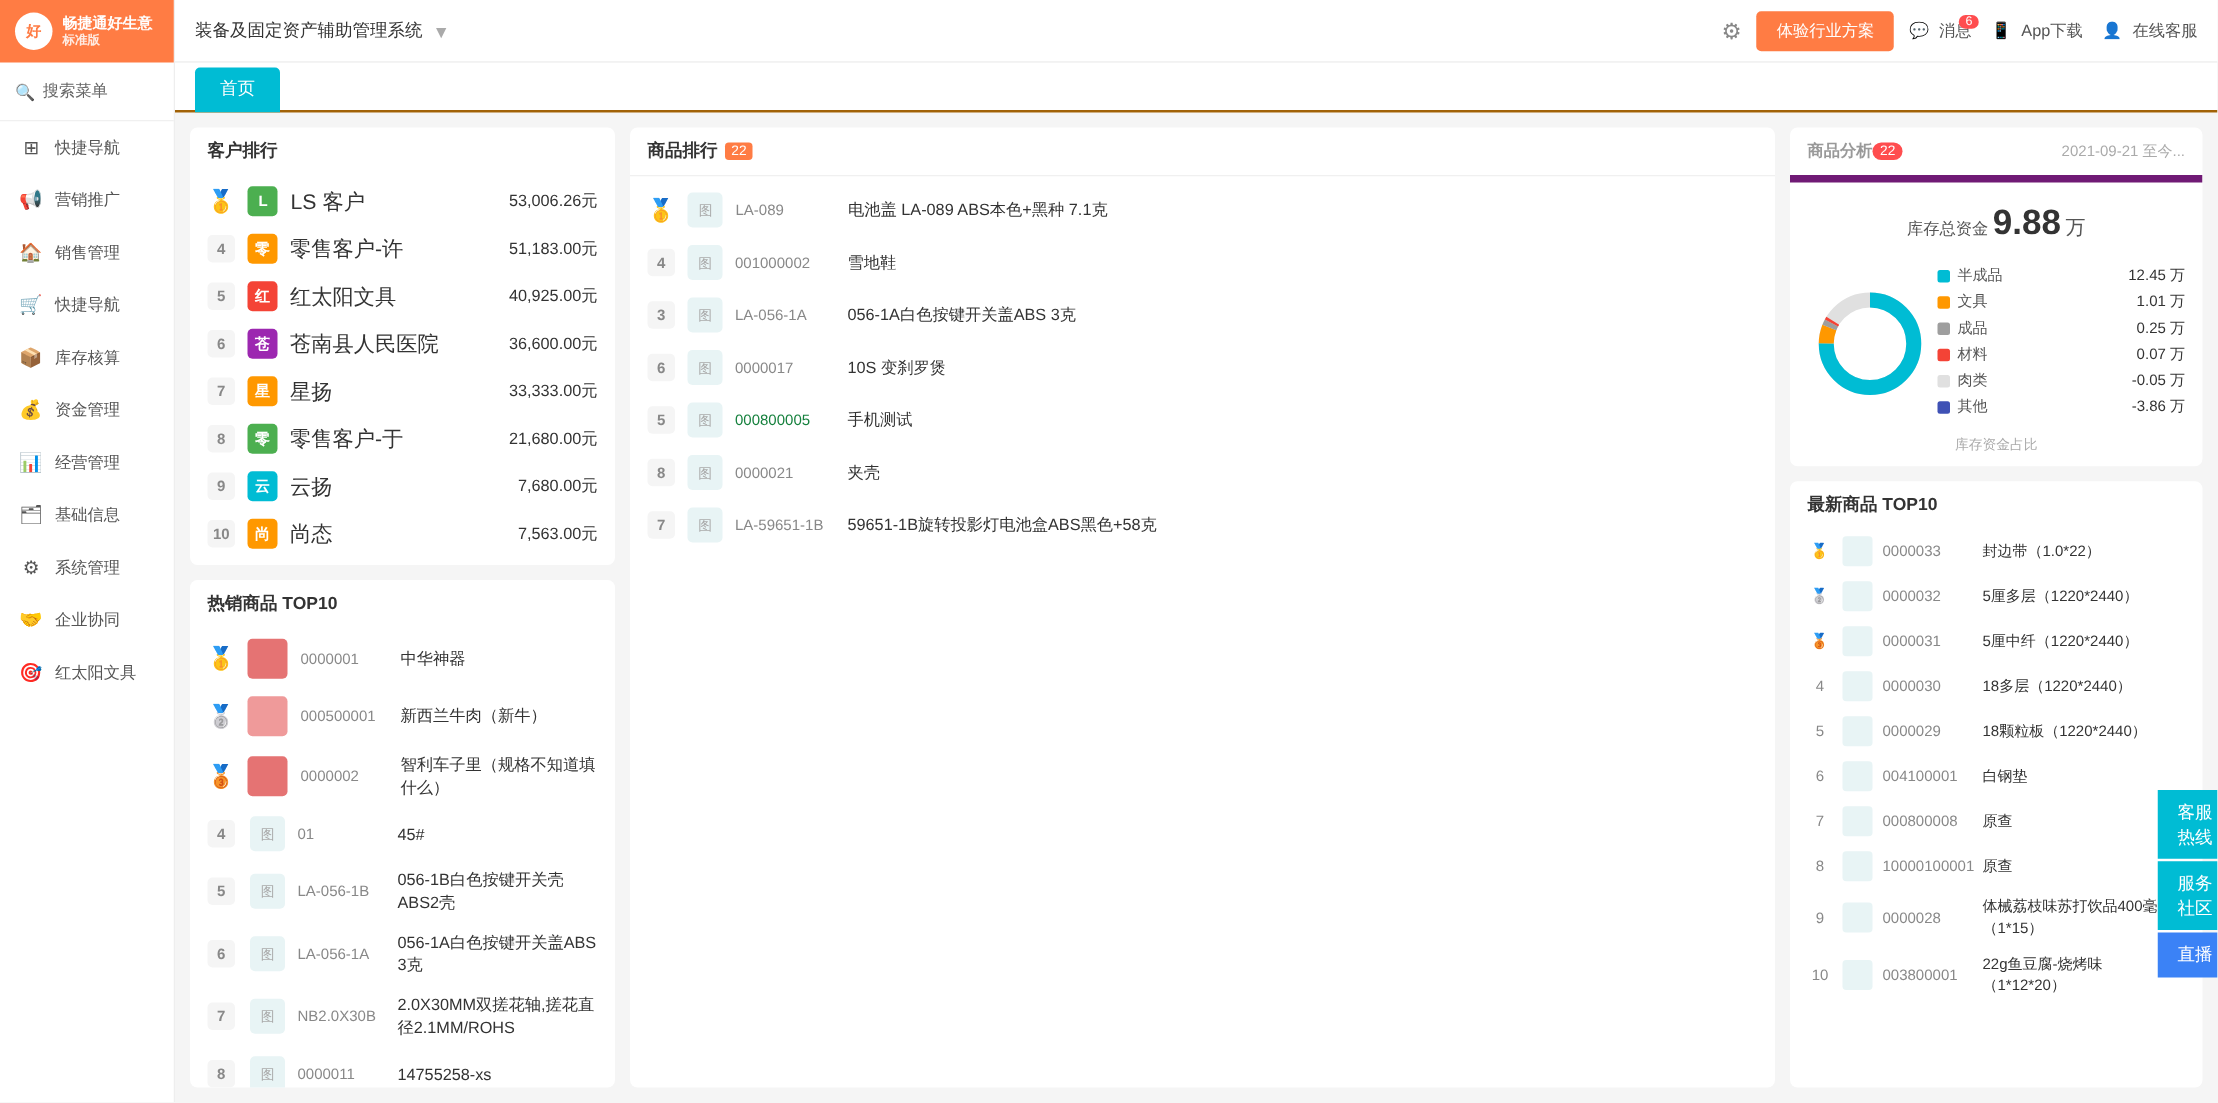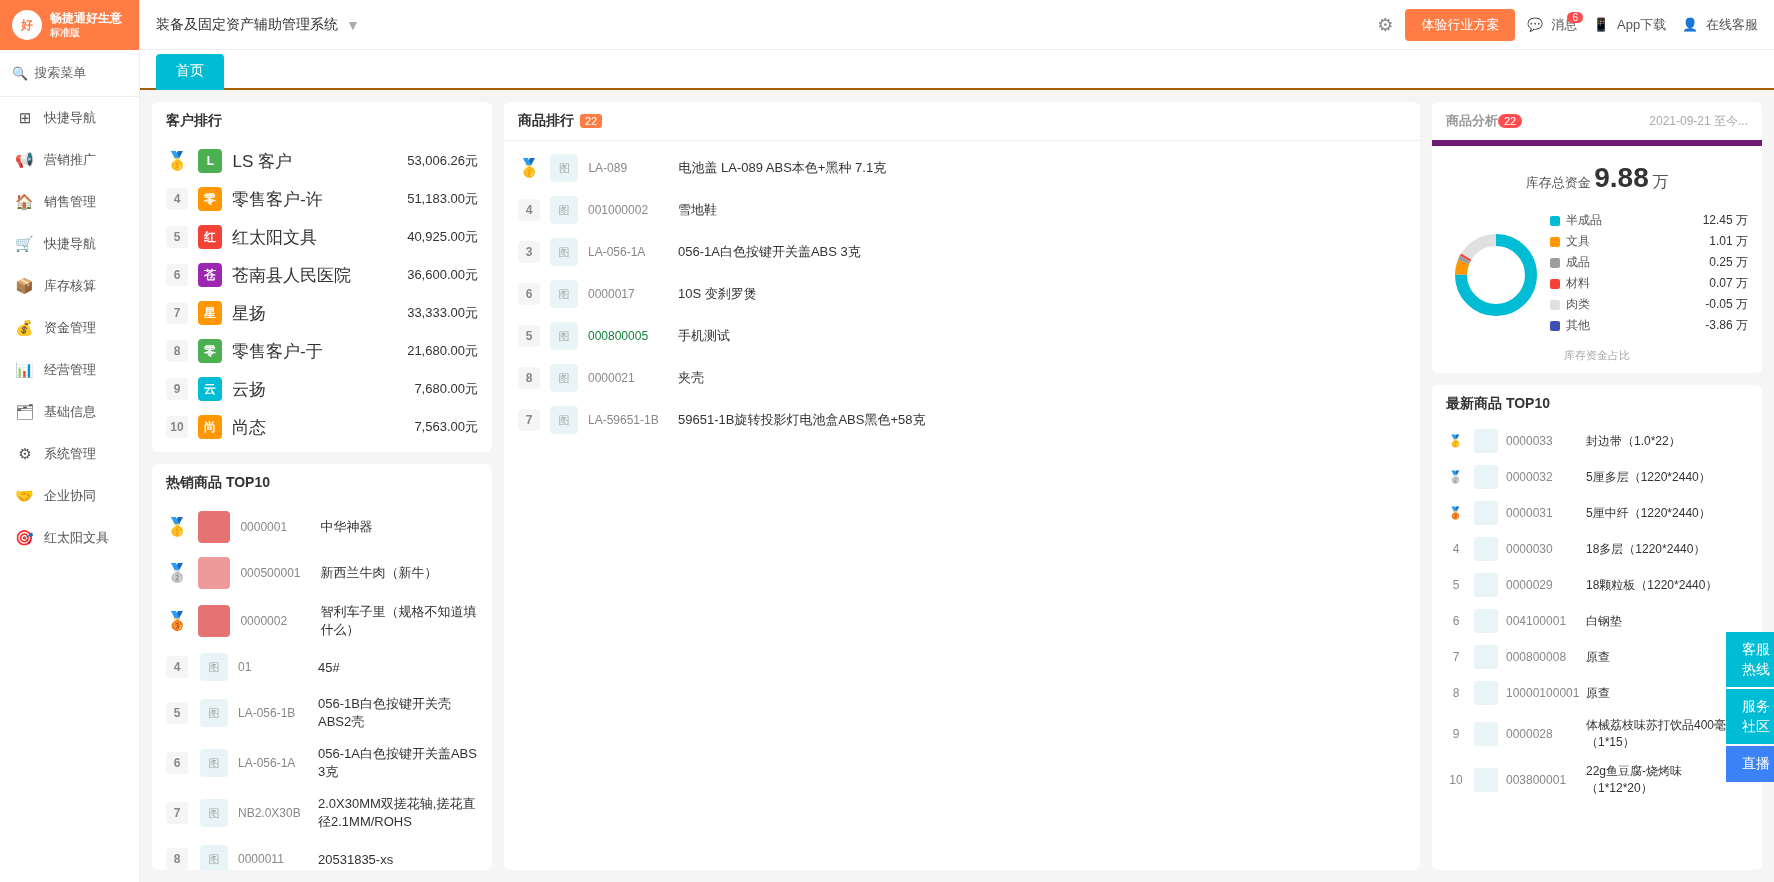--- a/index.html
+++ b/index.html
@@ -624,21 +624,21 @@
           <div class="hot-item">
             <span class="rank-num normal" style="margin-right:2px">7</span>
             <div class="hot-placeholder">图</div>
             <span class="hot-code">NB2.0X30B</span>
             <span class="hot-name">2.0X30MM双搓花轴,搓花直径2.1MM/ROHS</span>
           </div>
           <div class="hot-item">
             <span class="rank-num normal" style="margin-right:2px">8</span>
             <div class="hot-placeholder">图</div>
             <span class="hot-code">0000011</span>
-            <span class="hot-name">20531835-xs</span>
+            <span class="hot-name">14755258-xs</span>
           </div>
 
         </div>
       </div>
     </div>
 
     <div class="mid-col">
       <div class="card" style="flex:1">
         <div class="card-header">
           <div class="title-with-badge">

